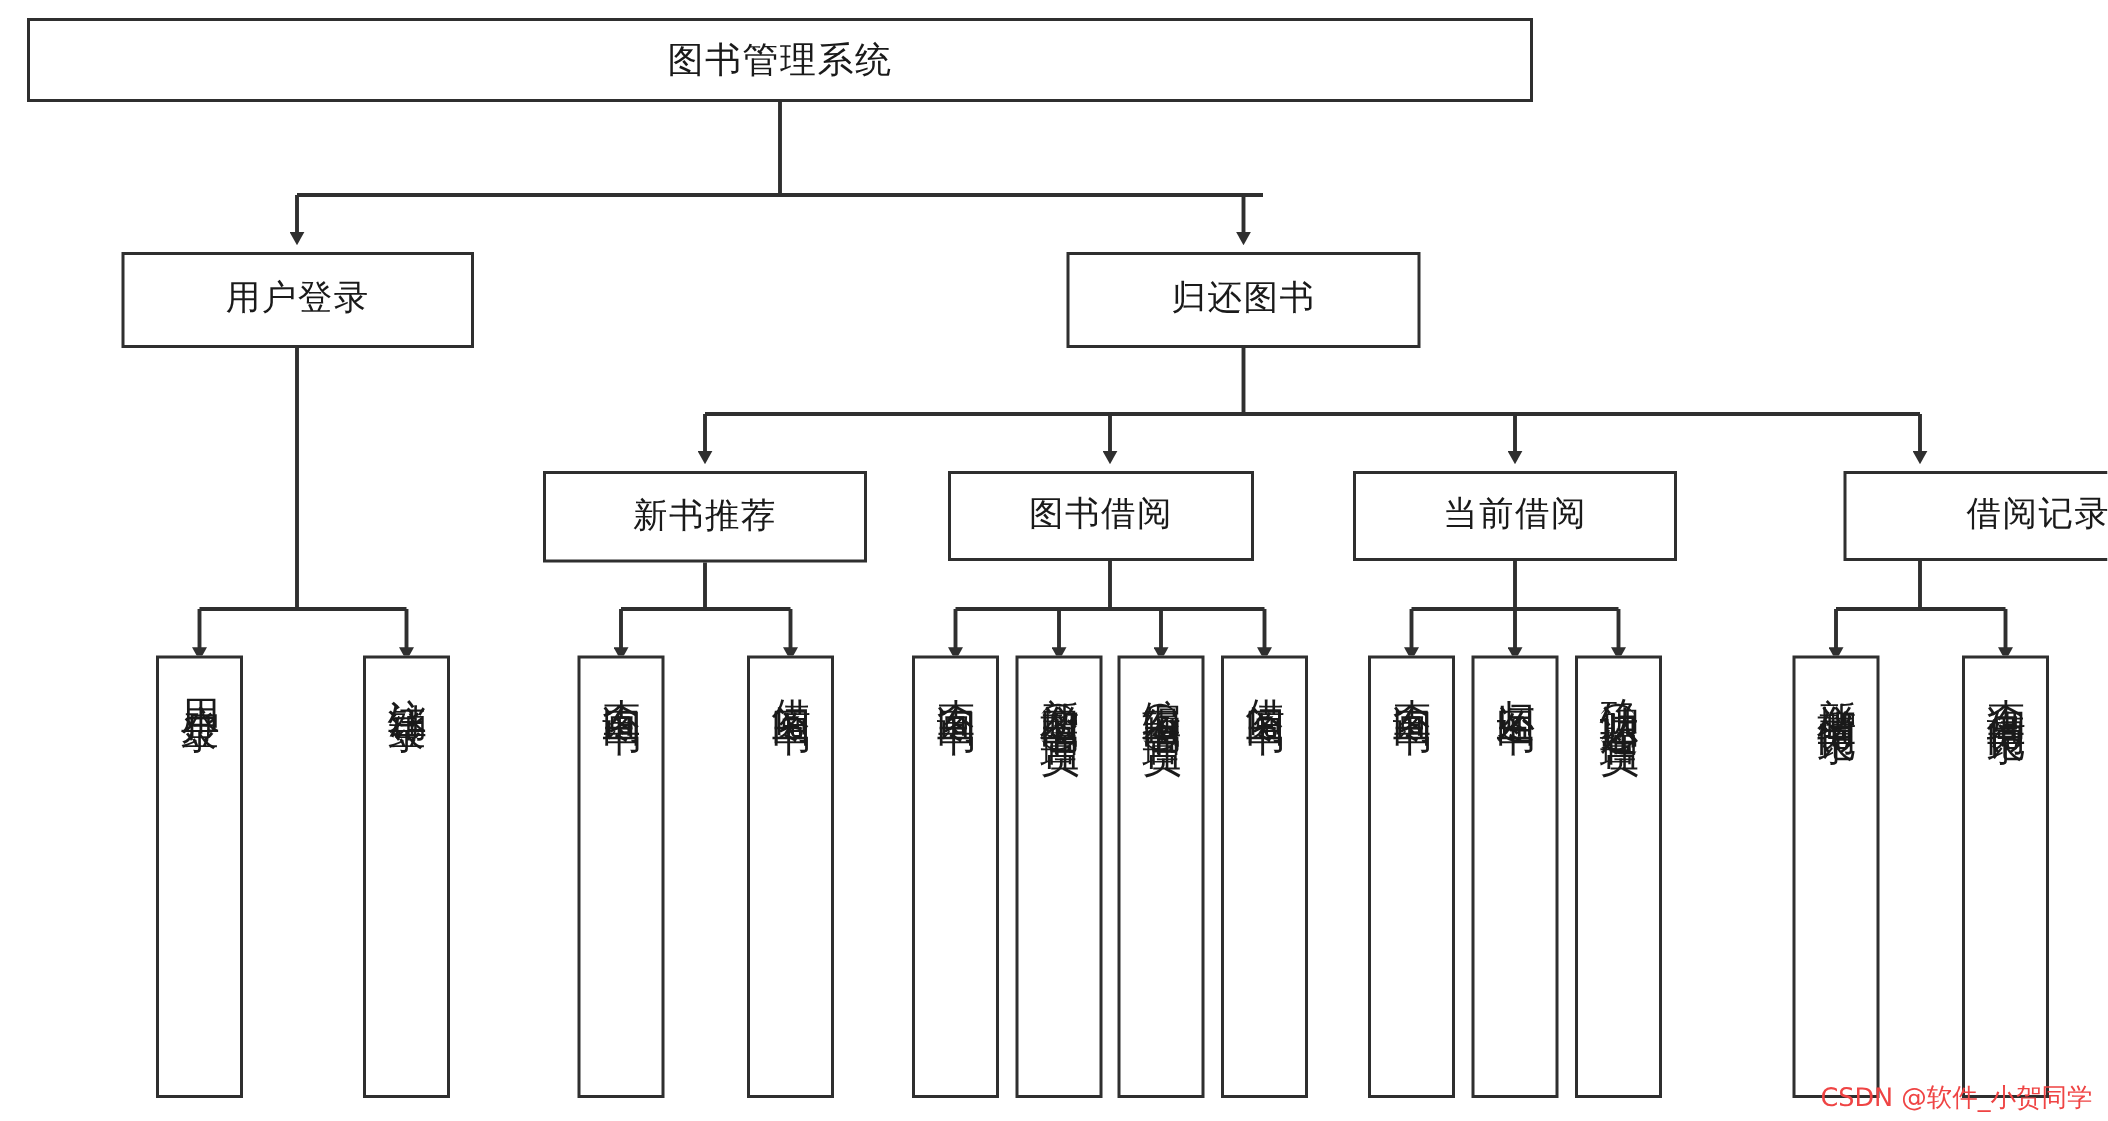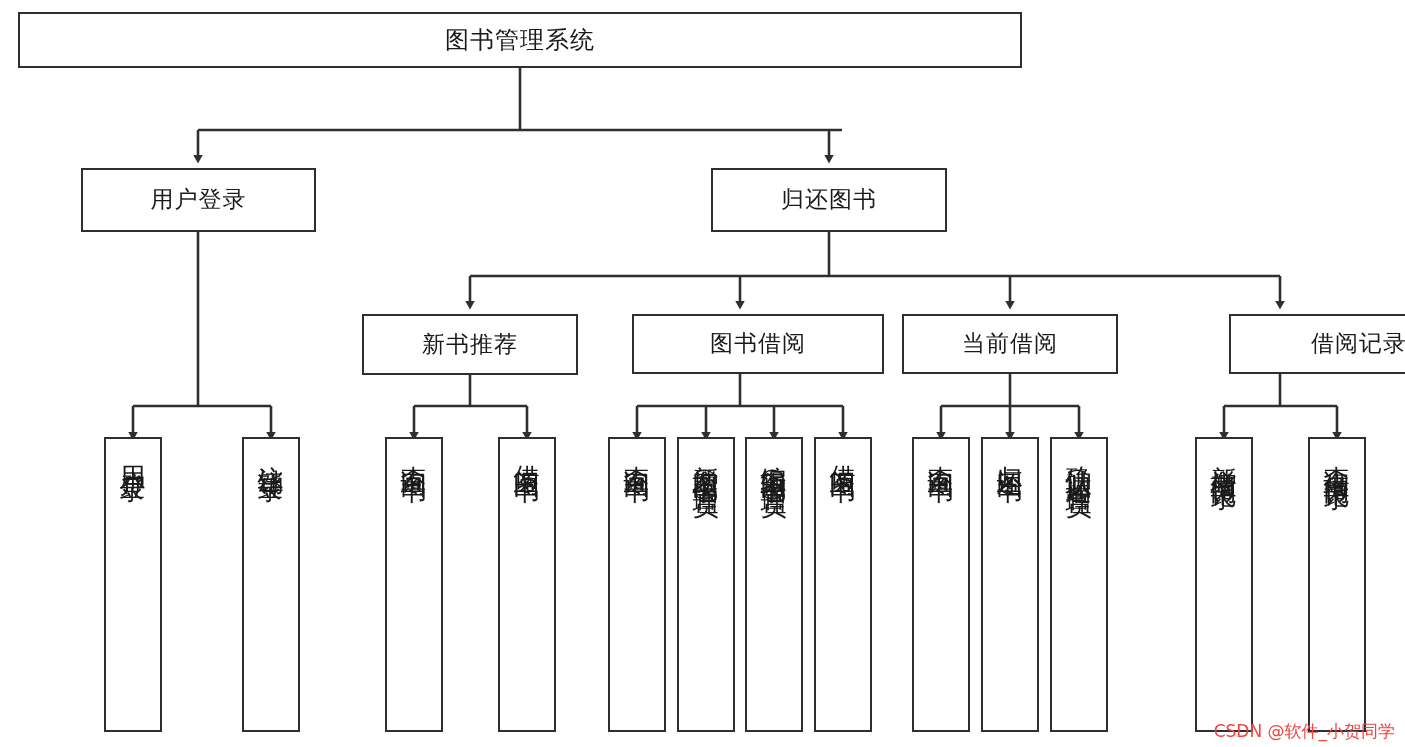--- a/index.html
+++ b/index.html
@@ -136,21 +136,21 @@
   <div class="node horiz" style="left:81px; top:168px; width:235px; height:64px;">
     <span class="node-label">用户登录</span>
   </div>
   <div class="node horiz" style="left:711px; top:168px; width:236px; height:64px;">
     <span class="node-label">归还图书</span>
   </div>
 
   <div class="node horiz" style="left:362px; top:314px; width:216px; height:61px;">
     <span class="node-label">新书推荐</span>
   </div>
-  <div class="node horiz" style="left:632px; top:314px; width:252px; height:60px;">
+  <div class="node horiz" style="left:632px; top:314px; width:204px; height:60px;">
     <span class="node-label">图书借阅</span>
   </div>
   <div class="node horiz" style="left:902px; top:314px; width:216px; height:60px;">
     <span class="node-label">当前借阅</span>
   </div>
   <div class="node horiz" style="left:1229px; top:314px; width:260px; height:60px;">
     <span class="node-label">借阅记录</span>
   </div>
 
   <div class="node vert" style="left:104px; top:437px; width:58px; height:295px;">

